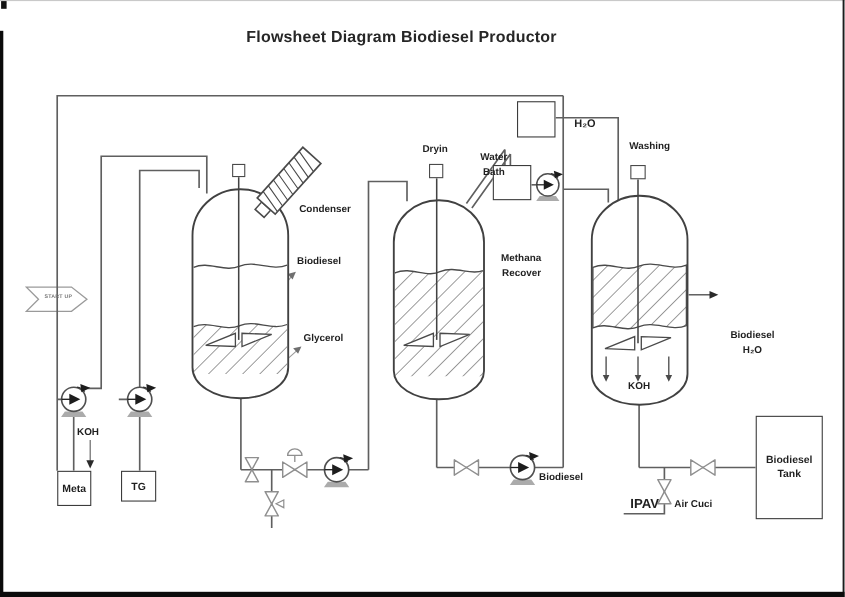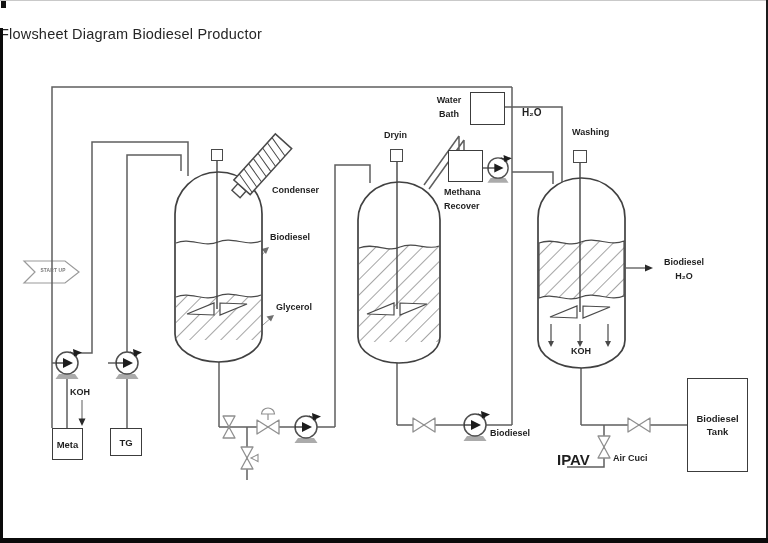--- a/index.html
+++ b/index.html
@@ -1,20 +1,20 @@
 <!DOCTYPE html>
 <html><head>
 <meta charset="utf-8">
 <style>
   html,body{margin:0;padding:0;background:#ffffff;}
   #stage{position:relative;width:768px;height:543px;background:#ffffff;overflow:hidden;
          font-family:"Liberation Sans","DejaVu Sans",sans-serif;color:#1f1f1f;}
   .lbl{position:absolute;font-weight:700;font-size:9px;color:#1f1f1f;white-space:nowrap;}
-  .lbl2{line-height:13.5px;white-space:normal;text-align:center;}
-  #title{left:0;top:26px;width:730px;text-align:left;font-size:14.5px;font-weight:400;
+  .lbl2{line-height:13.5px;white-space:normal;text-align:center;margin-top:42px;}
+  #title{left:0;top:26px;width:730px;text-align:center;font-size:14.5px;font-weight:700;
          letter-spacing:.2px;color:#262626;}
   .box{position:absolute;border:1.6px solid #3c3c3c;background:#ffffff;box-sizing:border-box;
        display:flex;align-items:center;justify-content:center;text-align:center;
        font-weight:700;font-size:9.5px;}
   .motor{position:absolute;border:1.5px solid #4a4a4a;background:#ffffff;box-sizing:border-box;}
   svg{position:absolute;left:0;top:0;}
   
   .b-left{position:absolute;left:0;top:28px;bottom:0;width:3px;background:#0b0b0b;}
   .b-bottom{position:absolute;left:0;right:0;bottom:0;height:5px;background:#0b0b0b;}
   .b-right{position:absolute;right:0;top:0;bottom:0;width:2px;background:#1c1c1c;}
@@ -164,34 +164,34 @@
   <div class="motor" style="left:390px;top:149px;width:13px;height:13px;"></div>
   <div class="motor" style="left:573px;top:150px;width:14px;height:13px;"></div>
 
   <div class="lbl" id="title">Flowsheet Diagram Biodiesel Productor</div>
   <div class="lbl" id="startup-text">START UP</div>
   <div class="lbl" style="left:272px;top:185px;">Condenser</div>
   <div class="lbl" style="left:270px;top:232px;">Biodiesel</div>
   <div class="lbl" style="left:276px;top:302px;">Glycerol</div>
   <div class="lbl" style="left:70px;top:387px;">KOH</div>
   <div class="lbl" style="left:384px;top:130px;">Dryin</div>
-  <div class="lbl lbl2" style="left:444px;top:186px;width:48px;text-align:left;">
+  <div class="lbl lbl2" style="left:444px;top:186px;width:48px;text-align:right;">
     <span>Methana</span><br><span>Recover</span>
   </div>
   <div class="lbl lbl2" style="left:430px;top:94px;width:38px;">
     <span>Water</span><br><span>Bath</span>
   </div>
   <div class="lbl" style="left:522px;top:107px;font-size:10px;">H₂O</div>
   <div class="lbl" style="left:572px;top:127px;">Washing</div>
   <div class="lbl lbl2" style="left:656px;top:256px;width:56px;">
     <span>Biodiesel</span><br><span>H₂O</span>
   </div>
   <div class="lbl" style="left:562px;top:346px;width:38px;text-align:center;">KOH</div>
   <div class="lbl" style="left:490px;top:428px;">Biodiesel</div>
-  <div class="lbl" style="left:557px;top:451px;font-size:15px;">IPAV</div>
+  <div class="lbl" style="left:573px;top:451px;font-size:12px;">IPAV</div>
   <div class="lbl" style="left:613px;top:453px;">Air Cuci</div>
 
   <div class="b-top"></div>
   <div class="b-left"></div>
   <div class="b-right"></div>
   <div class="b-bottom"></div>
   <div class="b-nub"></div>
 </div>
 
 </body></html>

